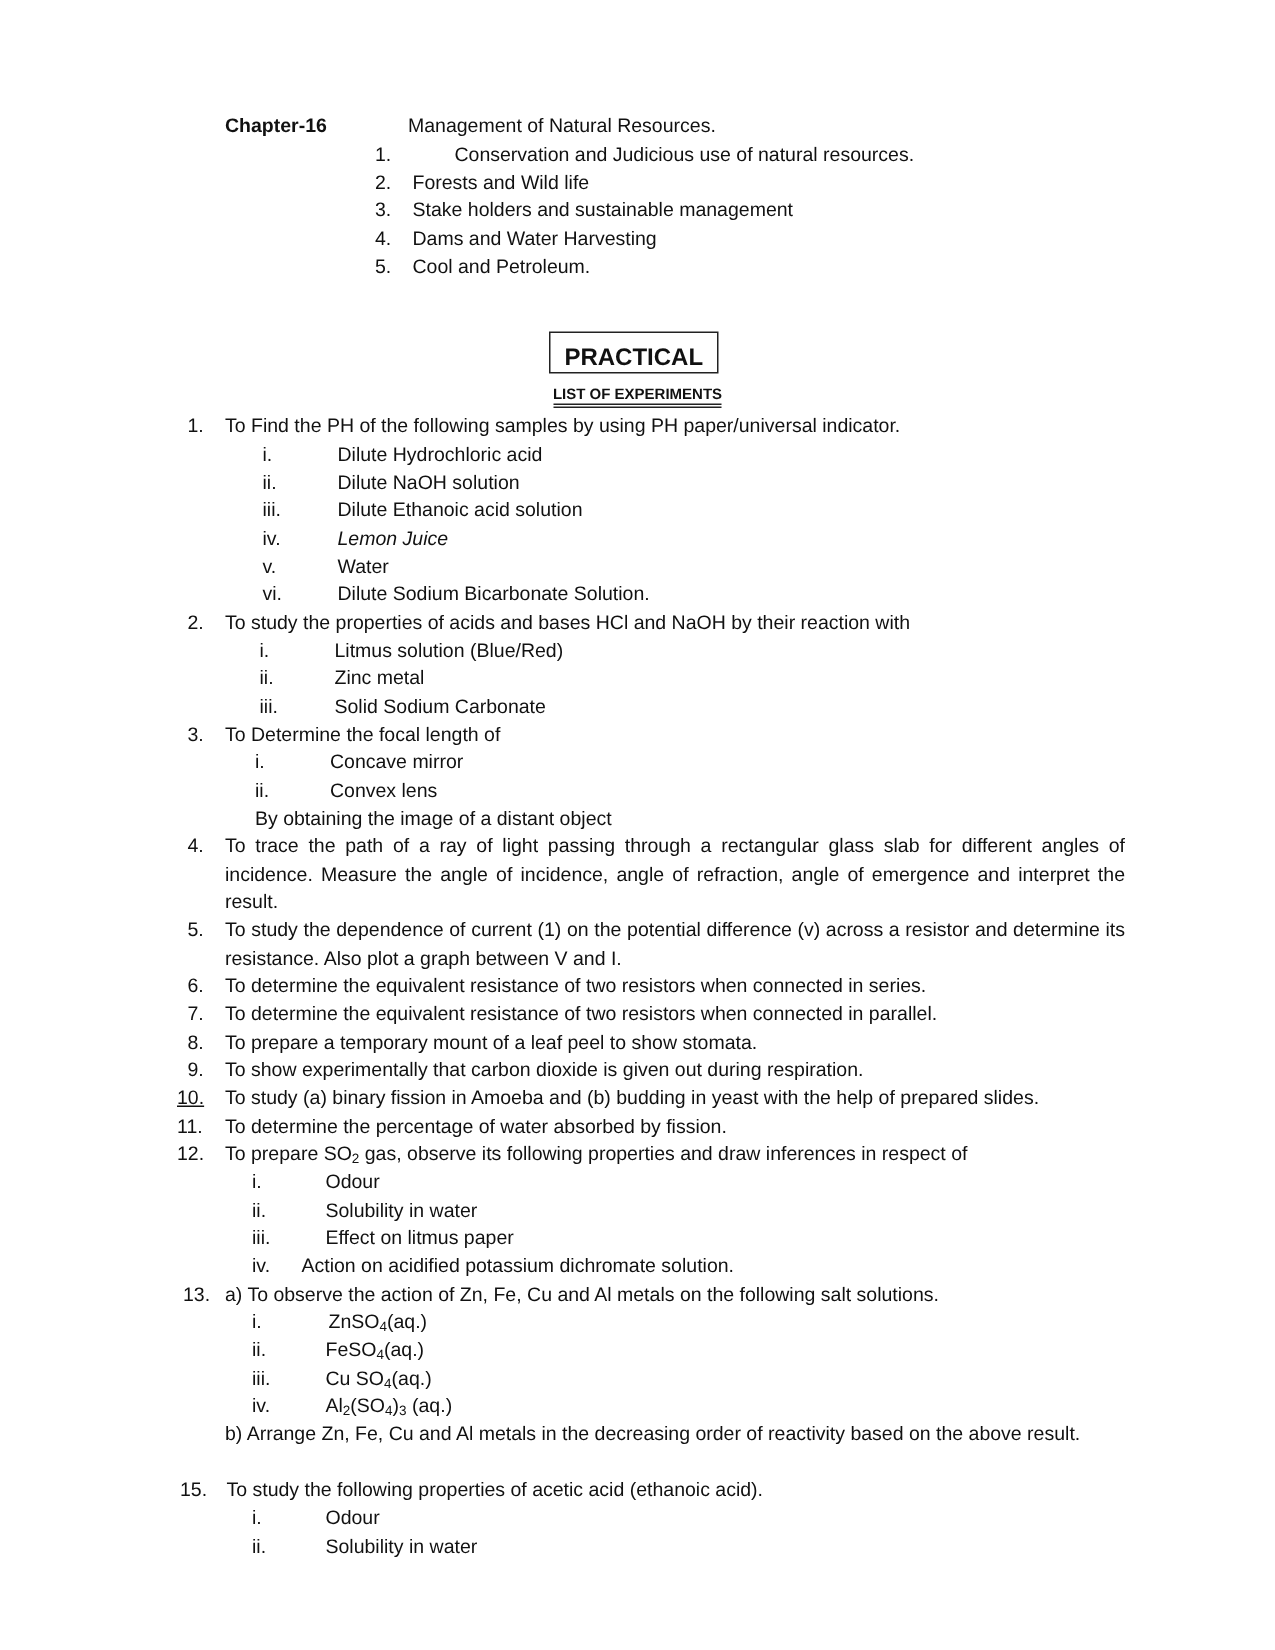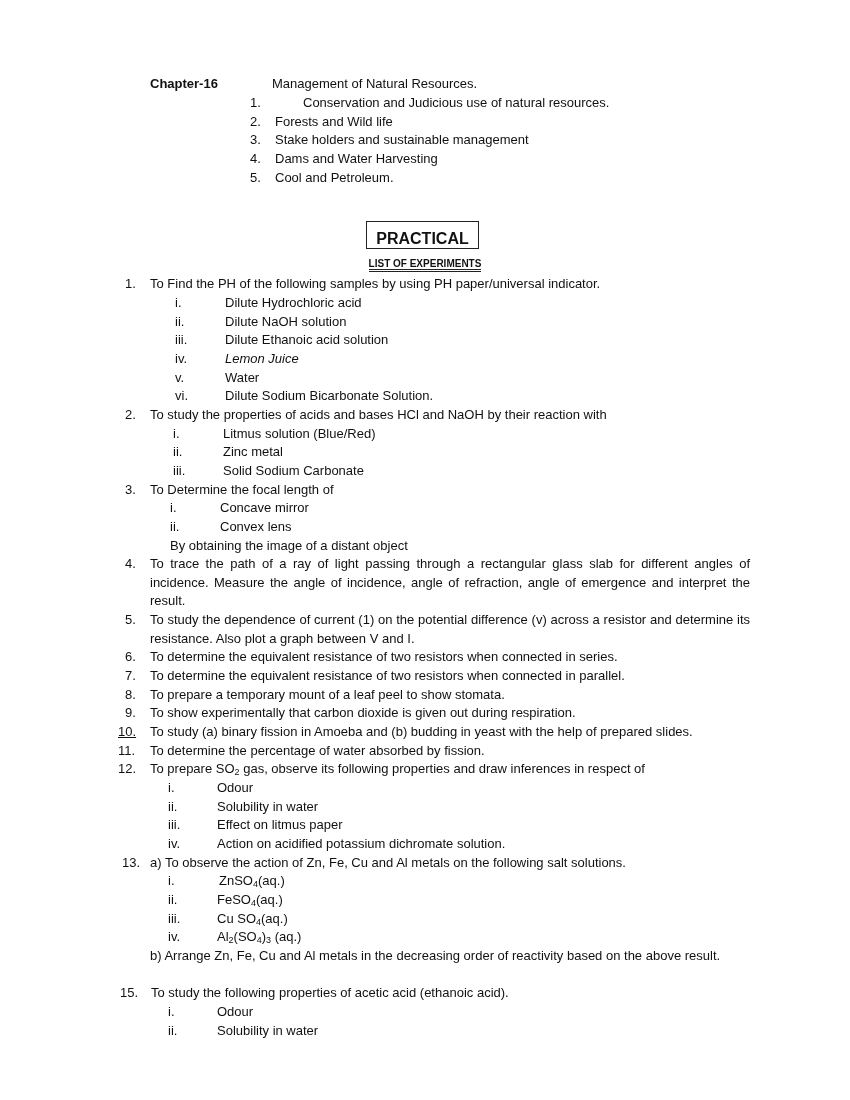--- a/index.html
+++ b/index.html
@@ -112,21 +112,21 @@
 <div>
   <div class="abs" style="left:118px;top:760px;">12.</div>
   <div class="abs" style="left:150px;top:760px;"><span>To prepare SO</span><sub>2</sub><span> gas, observe its following properties and draw inferences in respect of</span></div>
   <div class="abs" style="left:168px;top:779px;">i.</div>
   <div class="abs" style="left:217px;top:779px;">Odour</div>
   <div class="abs" style="left:168px;top:798px;">ii.</div>
   <div class="abs" style="left:217px;top:798px;">Solubility in water</div>
   <div class="abs" style="left:168px;top:816px;">iii.</div>
   <div class="abs" style="left:217px;top:816px;">Effect on litmus paper</div>
   <div class="abs" style="left:168px;top:835px;">iv.</div>
-  <div class="abs" style="left:217px;top:835px;">Action on acidified potassium dichromate solution.</div>
+  <div class="abs" style="left:201px;top:835px;">Action on acidified potassium dichromate solution.</div>
 </div>
 
 <div>
   <div class="abs" style="left:122px;top:854px;">13.</div>
   <div class="abs" style="left:150px;top:854px;">a) To observe the action of Zn, Fe, Cu and Al metals on the following salt solutions.</div>
 
   <div class="abs" style="left:168px;top:872px;">i.</div>
   <div class="abs" style="left:219px;top:872px;"><span>ZnSO</span><sub>4</sub><span>(aq.)</span></div>
 
   <div class="abs" style="left:168px;top:891px;">ii.</div>

